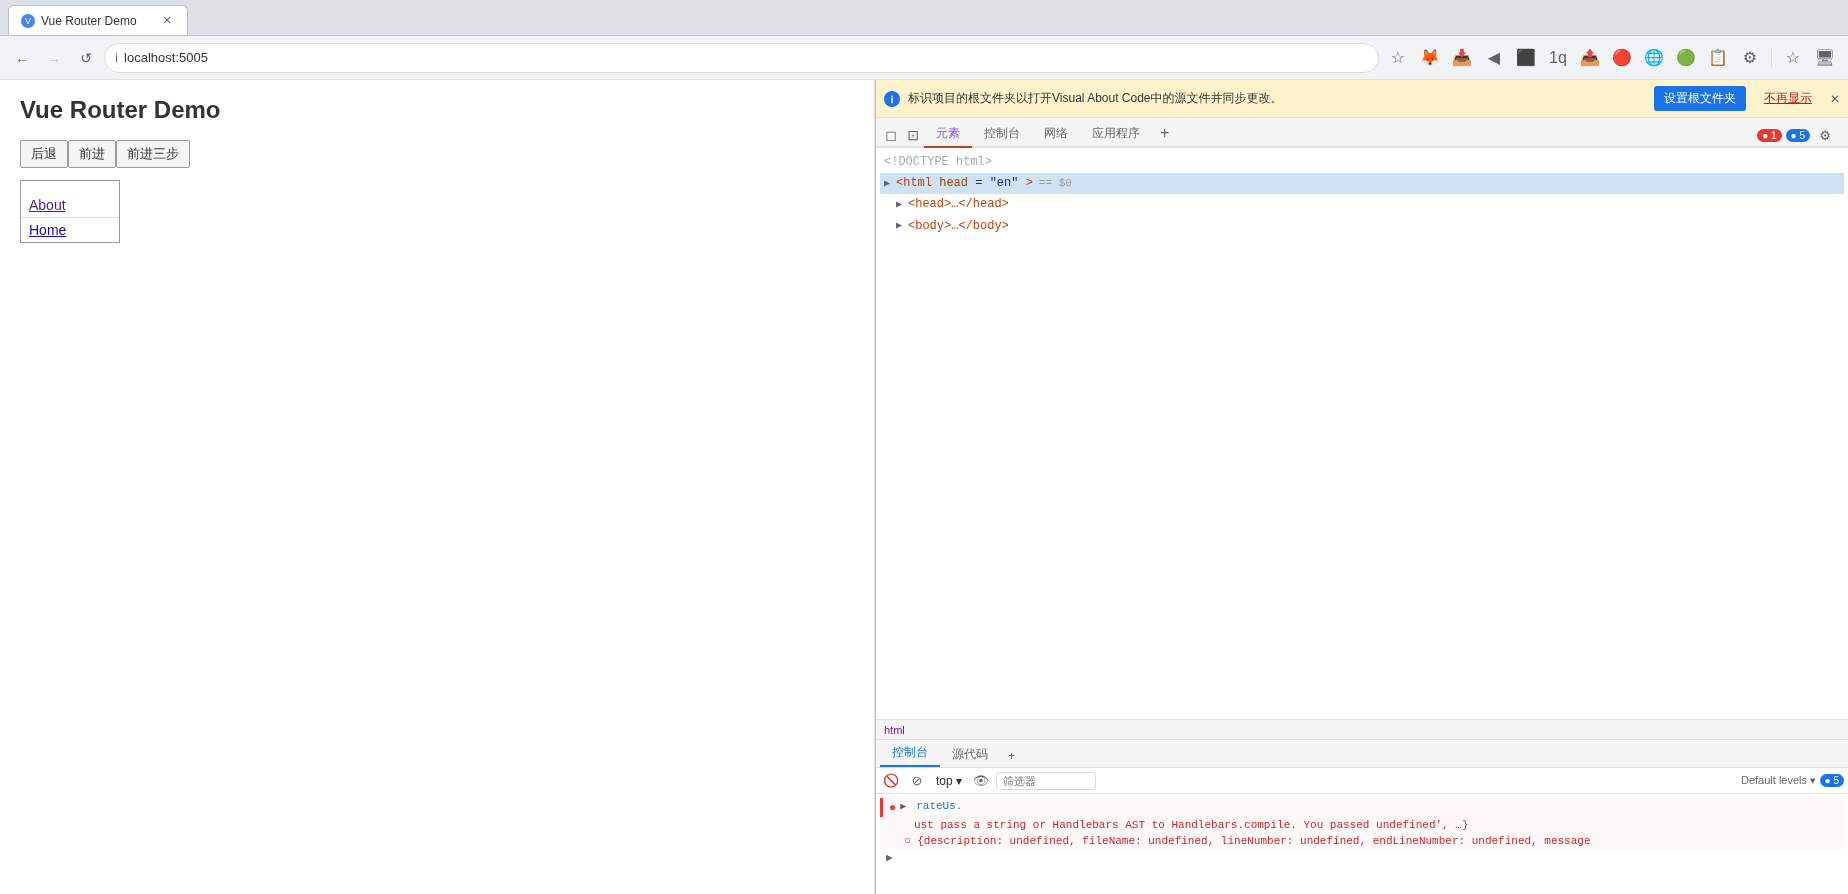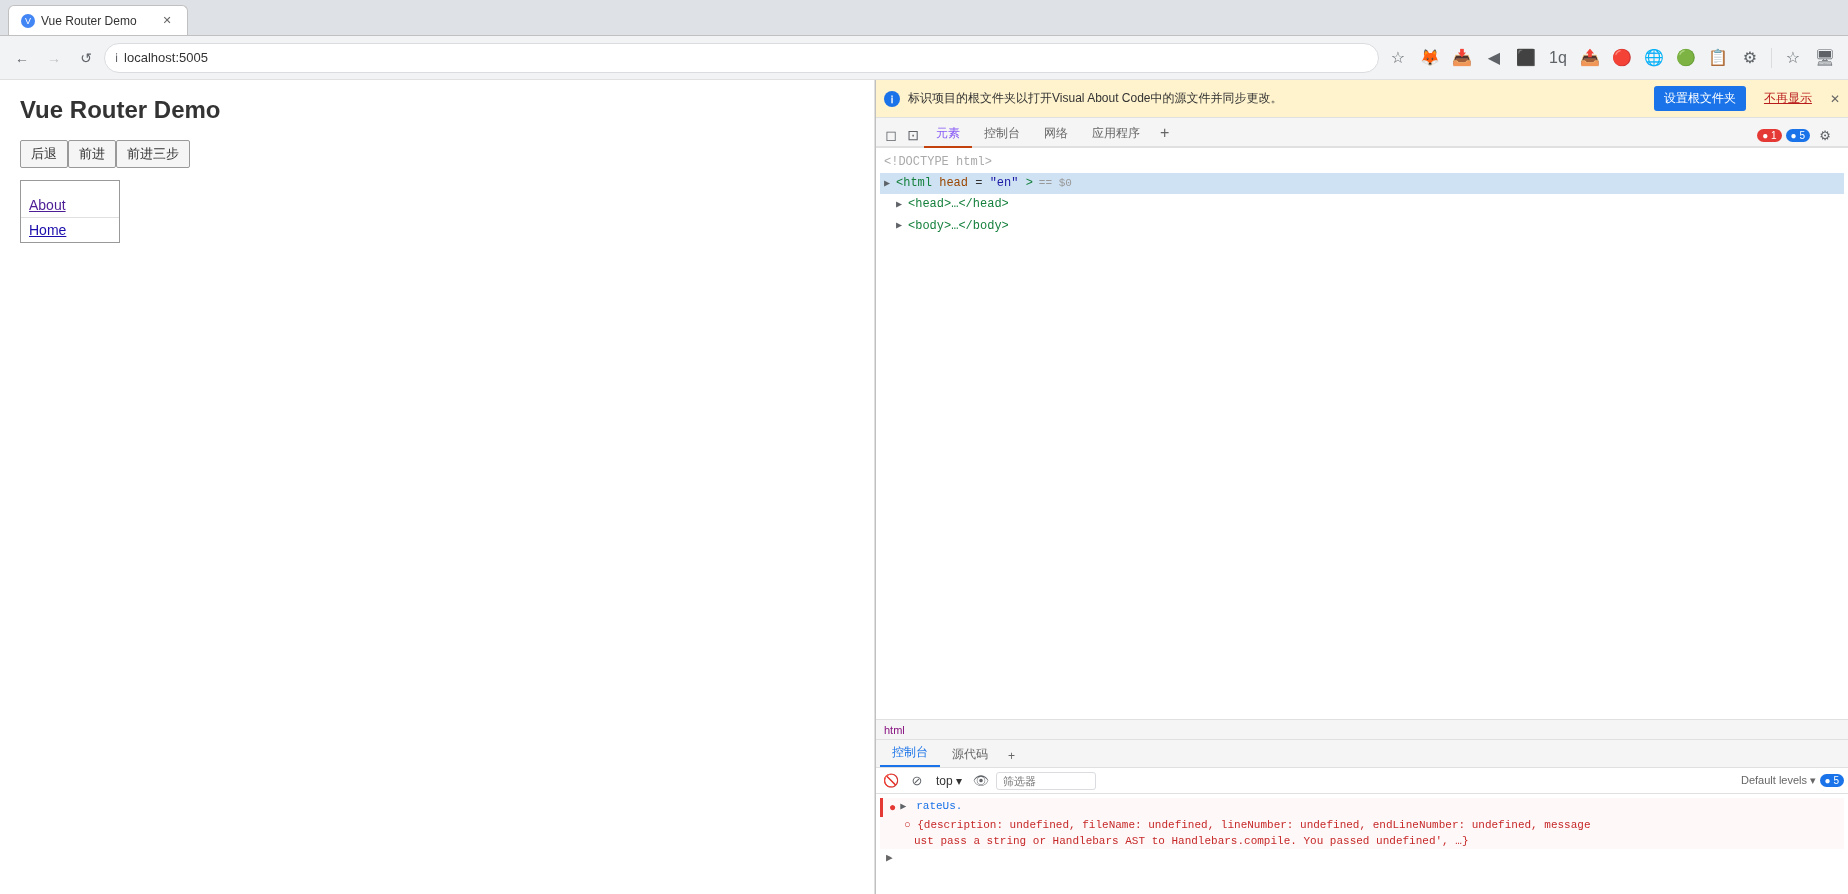--- a/index.html
+++ b/index.html
@@ -304,21 +304,21 @@
       cursor: pointer;
       white-space: nowrap;
     }
     .dom-line.selected { background: #cfe2f3; }
     .dom-arrow {
       width: 12px;
       display: inline-block;
       color: #5f6368;
       font-size: 10px;
     }
-    .dom-tag { color: #15803d; }
+    .dom-tag { color: #c2410c; }
     .dom-attr-name { color: #994500; }
     .dom-attr-value { color: #1a1aa6; }
     .dom-comment { color: #aaa; }
     .dom-bracket { color: #333; }
 
     
     .devtools-bottom {
       border-top: 1px solid #e0e0e0;
       background: #fff;
     }
@@ -571,24 +571,24 @@
           <span class="badge-blue">● <span>5</span></span>
         </div>
 
         <div class="console-area">
           <div class="error-line">
             <span class="error-icon">●</span>
             <span class="dom-arrow">▶</span>
             <span class="error-source">rateUs.</span>
           </div>
           <div class="error-details">
+            <span style="padding-left:10px;">ust pass a string or Handlebars AST to Handlebars.compile. You passed undefined', …}</span>
+          </div>
+          <div class="error-details">
             <span>○ </span>
             <span>{description: undefined, fileName: undefined, lineNumber: undefined, endLineNumber: undefined, message</span>
           </div>
-          <div class="error-details">
-            <span style="padding-left:10px;">ust pass a string or Handlebars AST to Handlebars.compile. You passed undefined', …}</span>
-          </div>
           <div class="error-arrow">▶</div>
         </div>
       </div>
     </div>
   </div>
 </div>
 
 </body></html>

